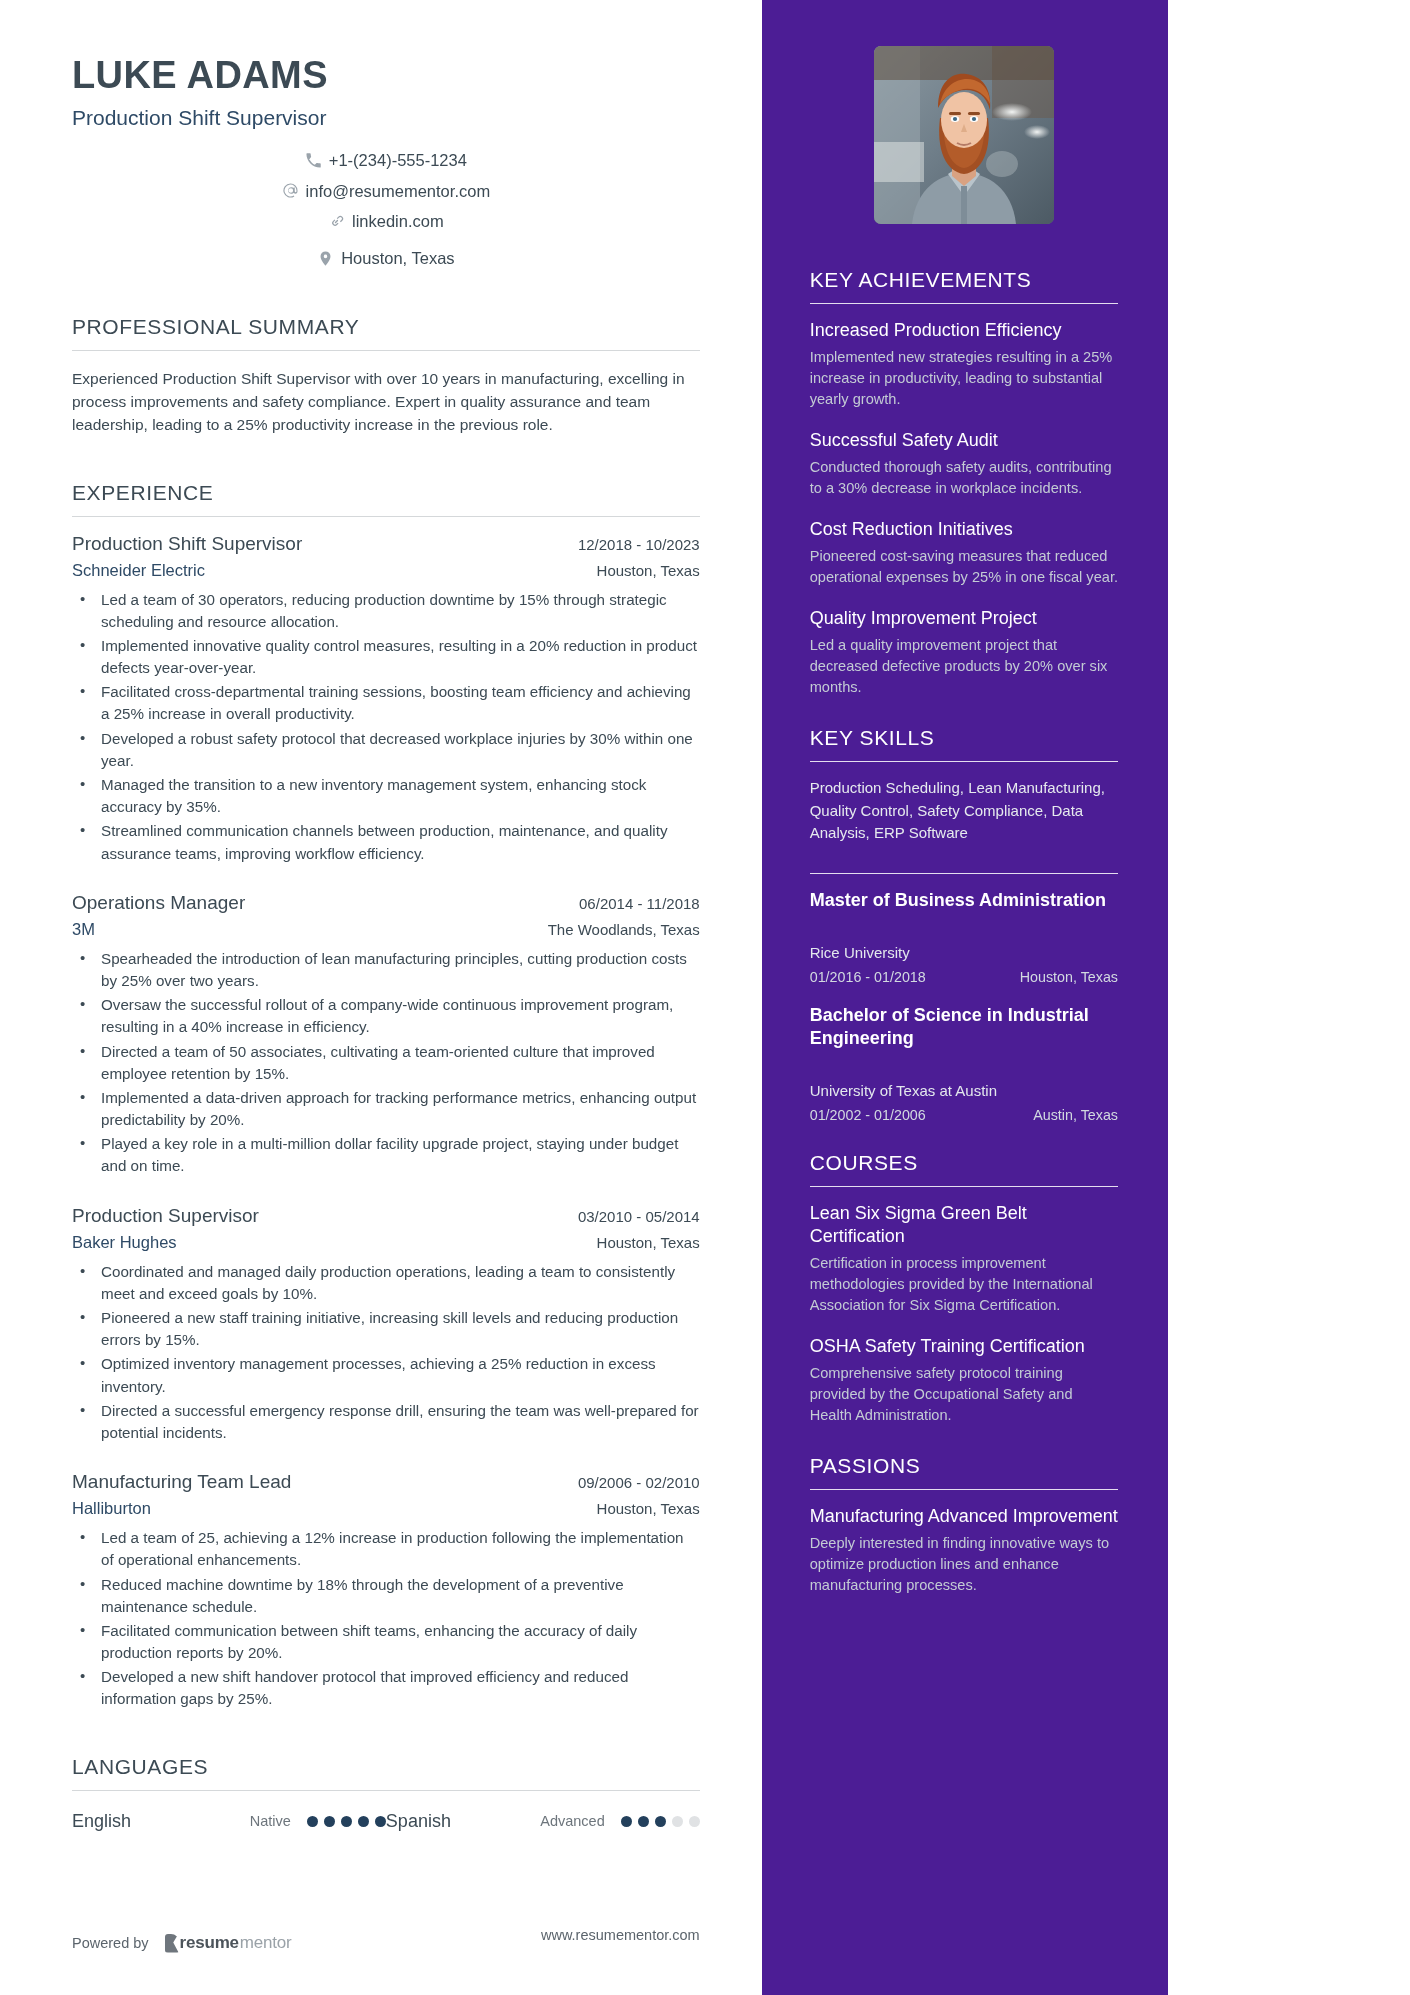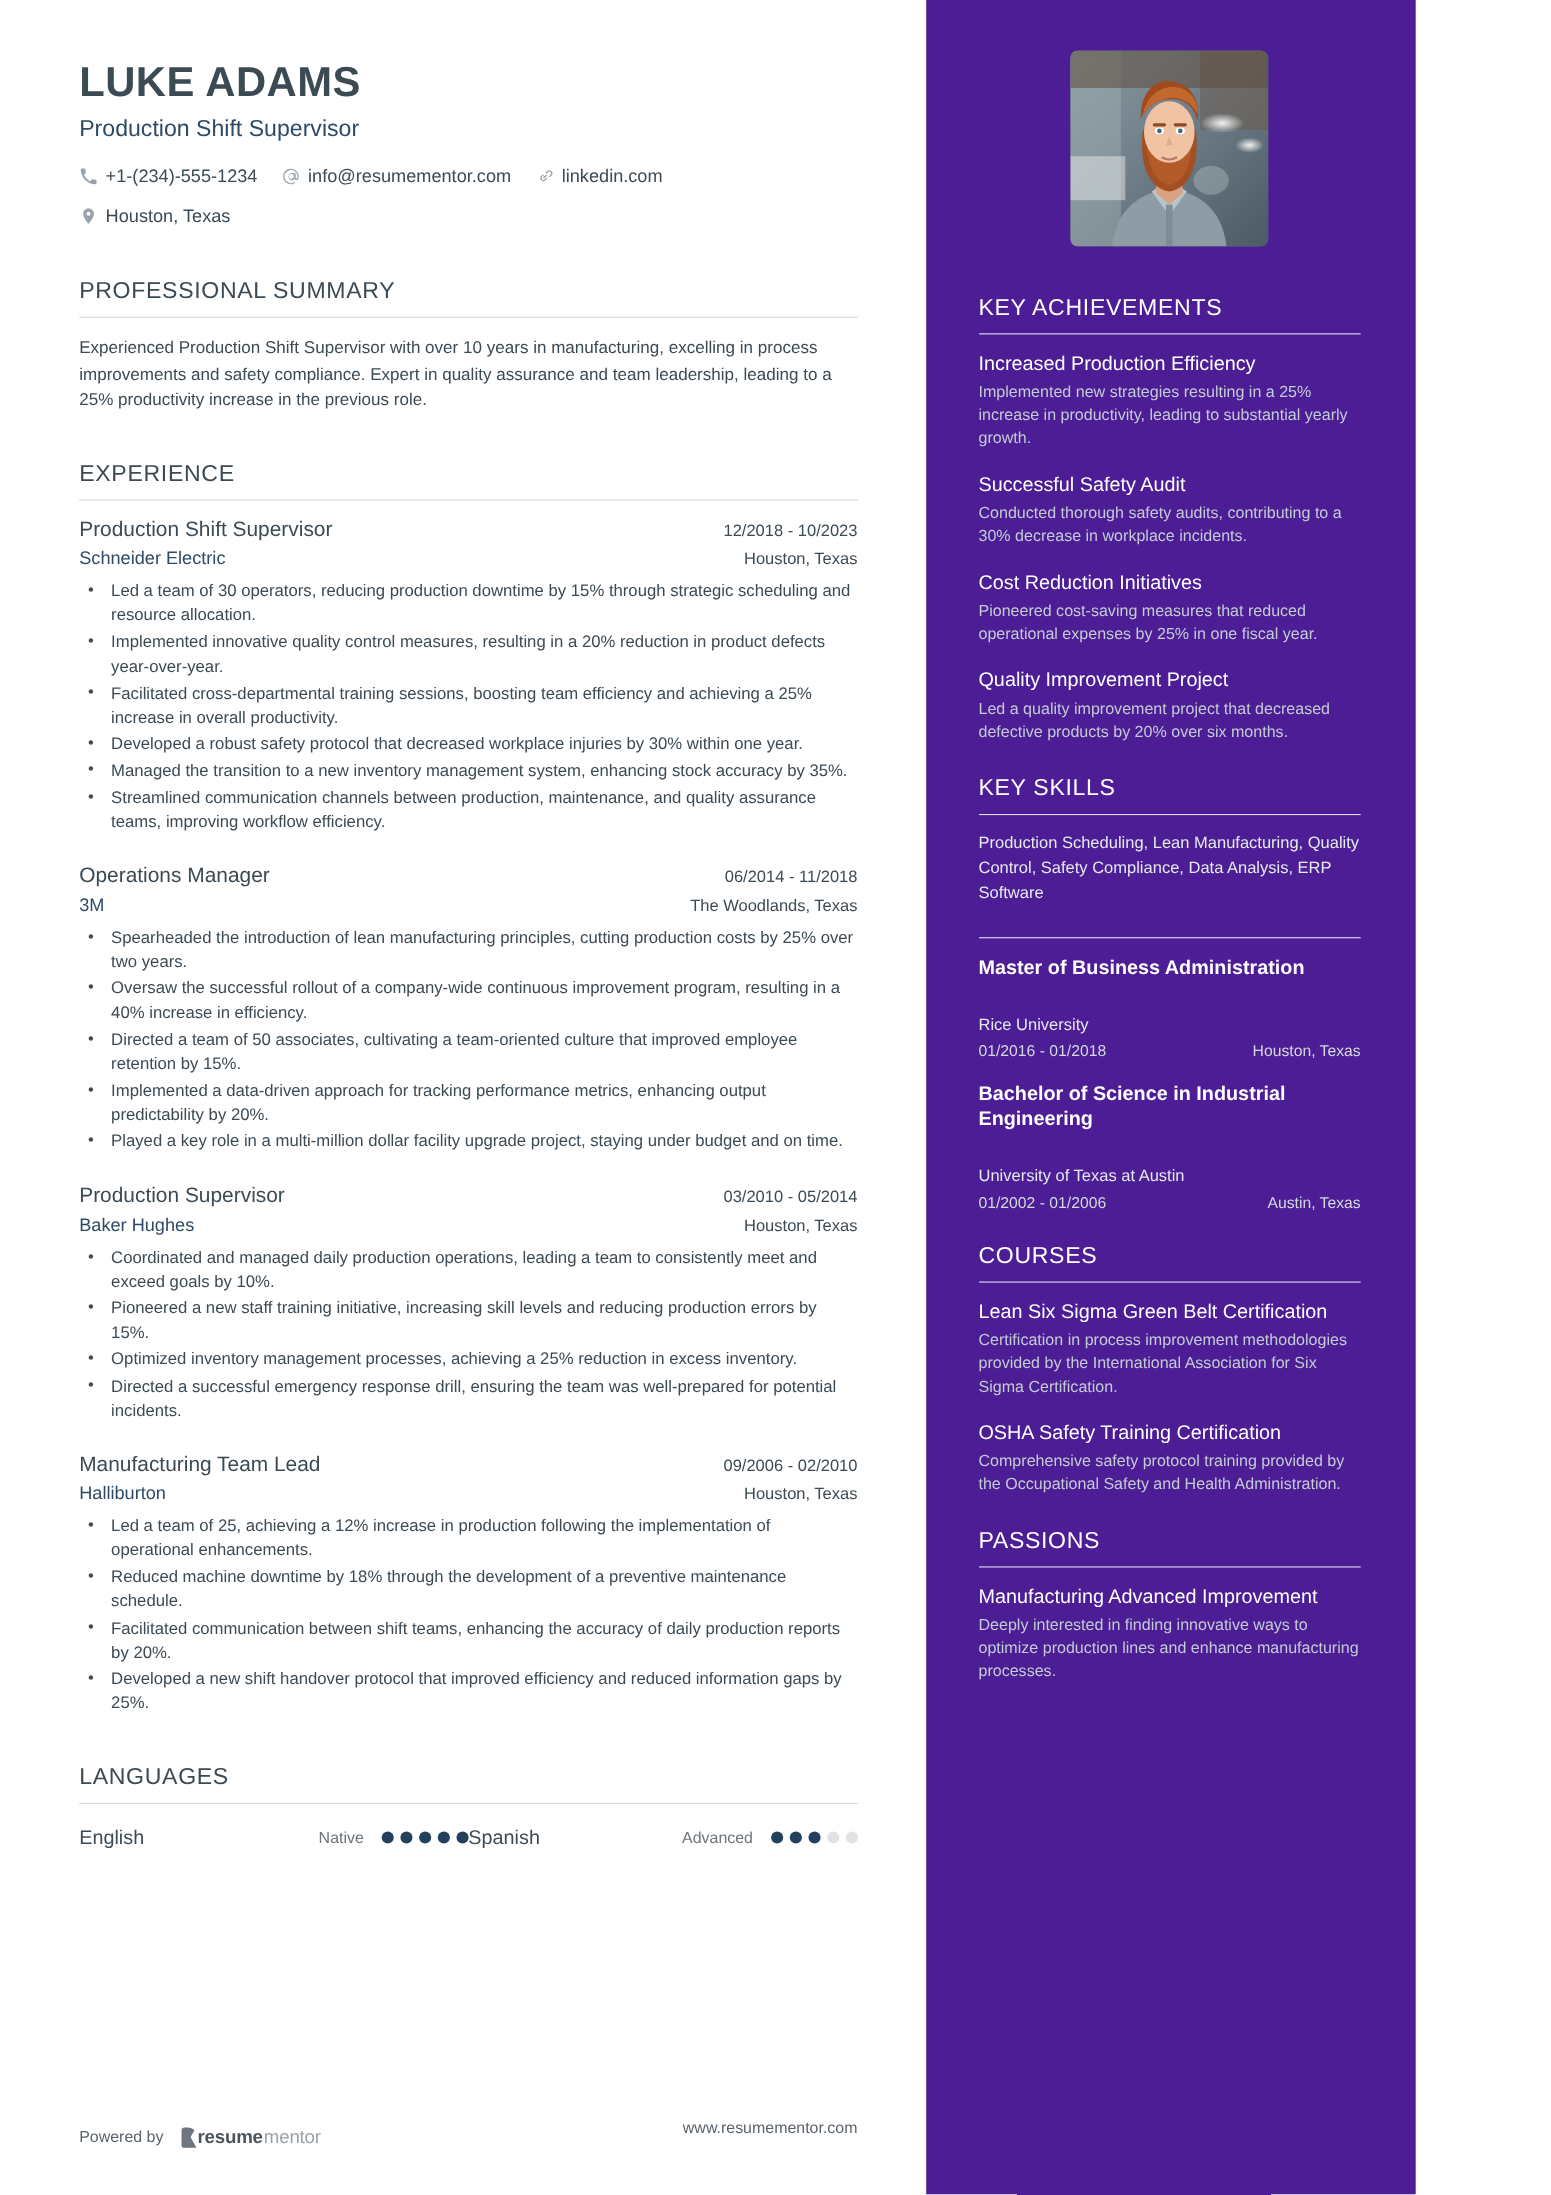--- a/index.html
+++ b/index.html
@@ -7,21 +7,21 @@
   body {
     width: 1410px;
     height: 1995px;
     background: #ffffff;
     font-family: "Liberation Sans", sans-serif;
     overflow: hidden;
   }
 
   .page {
     display: flex;
-    width: 1287px;
+    width: 1168px;
     height: 1995px;
     background: #ffffff;
   }
 
   
   .main-col {
     width: 924px;
     padding: 55px 62px 0 72px;
     position: relative;
   }
@@ -41,20 +41,21 @@
     font-weight: 400;
     margin-bottom: 18px;
   }
 
   .contact-row {
     display: flex;
     flex-wrap: wrap;
     align-items: center;
     gap: 6px 22px;
     max-width: 680px;
+    flex-direction: column;
   }
 
   .contact-item {
     display: flex;
     align-items: center;
     gap: 7px;
     font-size: 16.5px;
     color: #3c4a54;
     line-height: 1.5;
   }

